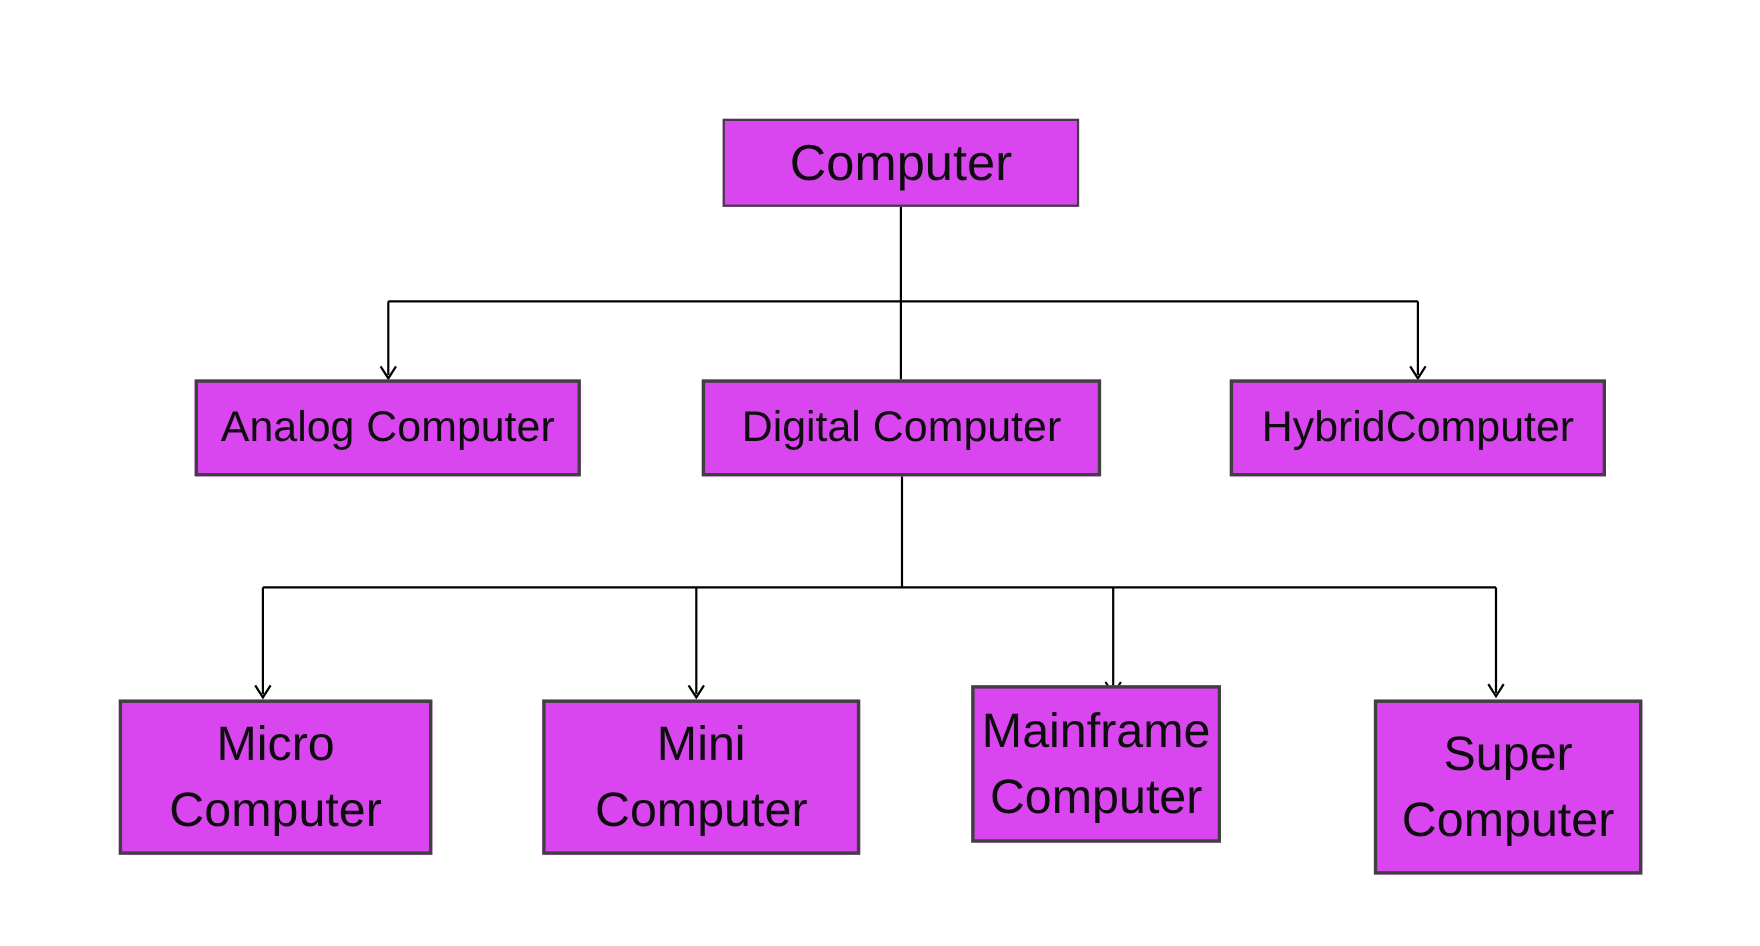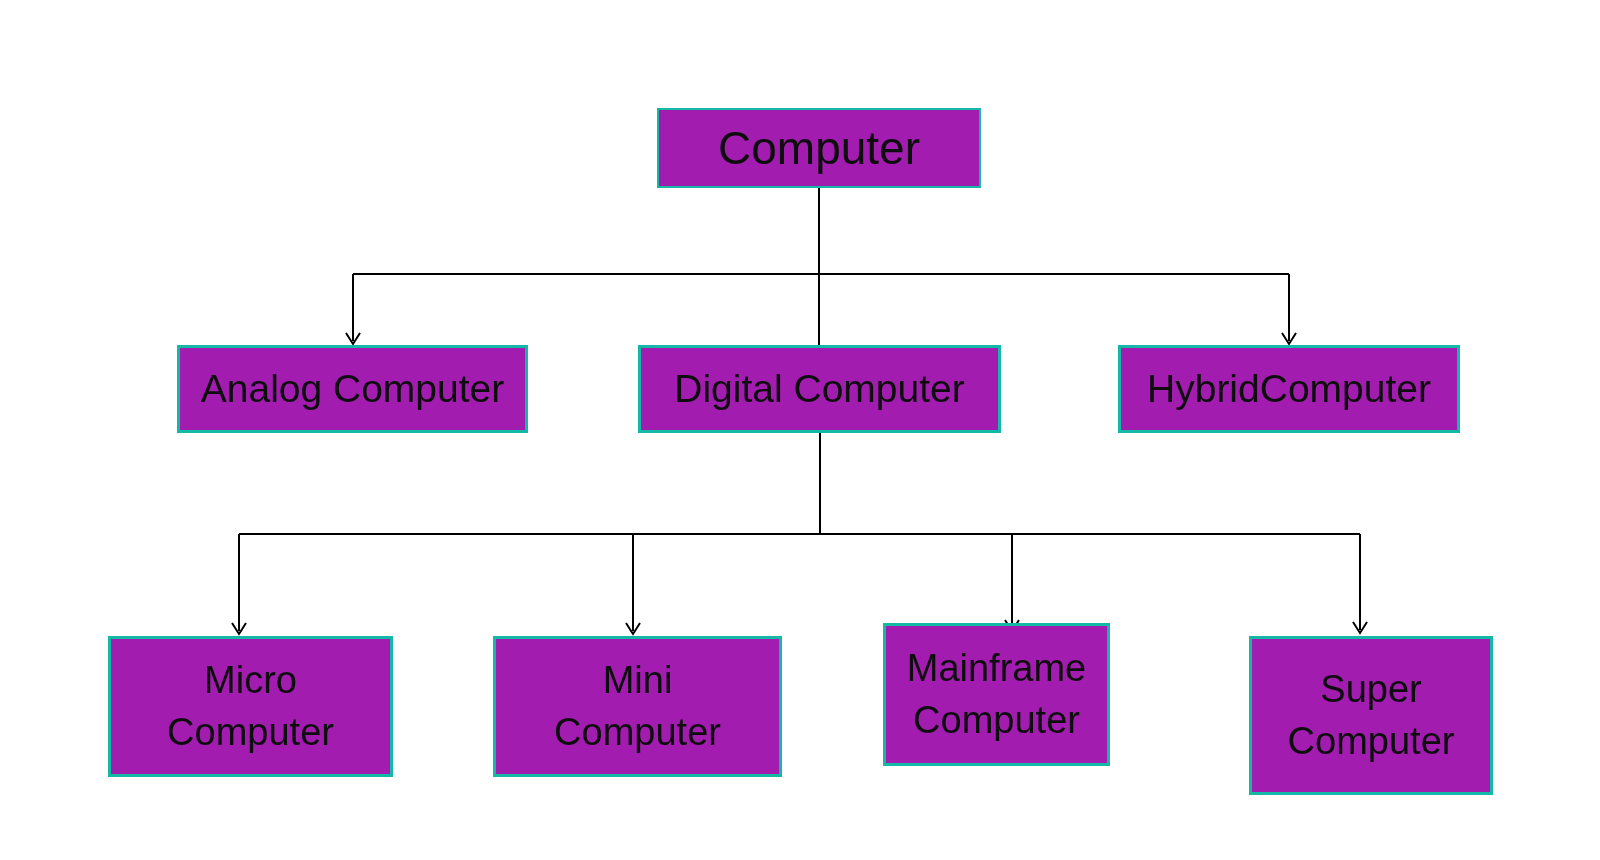--- a/index.html
+++ b/index.html
@@ -20,41 +20,41 @@
   .connectors {
     position: absolute;
     left: 0;
     top: 0;
     width: 1600px;
     height: 860px;
   }
   .node {
     position: absolute;
     box-sizing: border-box;
-    background: #a21caf;
-    border: 3px solid #14b8a6;
+    background: #d946ef;
+    border: 3px solid #404040;
     color: #0d0d0d;
     display: flex;
     flex-direction: column;
     align-items: center;
     justify-content: center;
     text-align: center;
     line-height: 1.35;
     white-space: nowrap;
   }
   .n-root {
     left: 657px; top: 108px; width: 324px; height: 80px;
     border-width: 2px;
     font-size: 46px;
   }
   .lvl2 { top: 345px; height: 88px; font-size: 39px; }
   .n-analog  { left: 177px;  width: 351px; }
   .n-digital { left: 638px;  width: 363px; }
   .n-hybrid  { left: 1118px; width: 342px; }
-  .lvl3 { font-size: 38px; }
+  .lvl3 { font-size: 44px; }
   .n-micro     { left: 108px;  top: 636px; width: 285px; height: 141px; }
   .n-mini      { left: 493px;  top: 636px; width: 289px; height: 141px; text-align: center; }
   .n-mainframe { left: 883px;  top: 623px; width: 227px; height: 143px; }
   .n-super     { left: 1249px; top: 636px; width: 244px; height: 159px; }
   .lbl { display: block; }
 </style>
 </head>
 <body>
 
 <div class="canvas">

